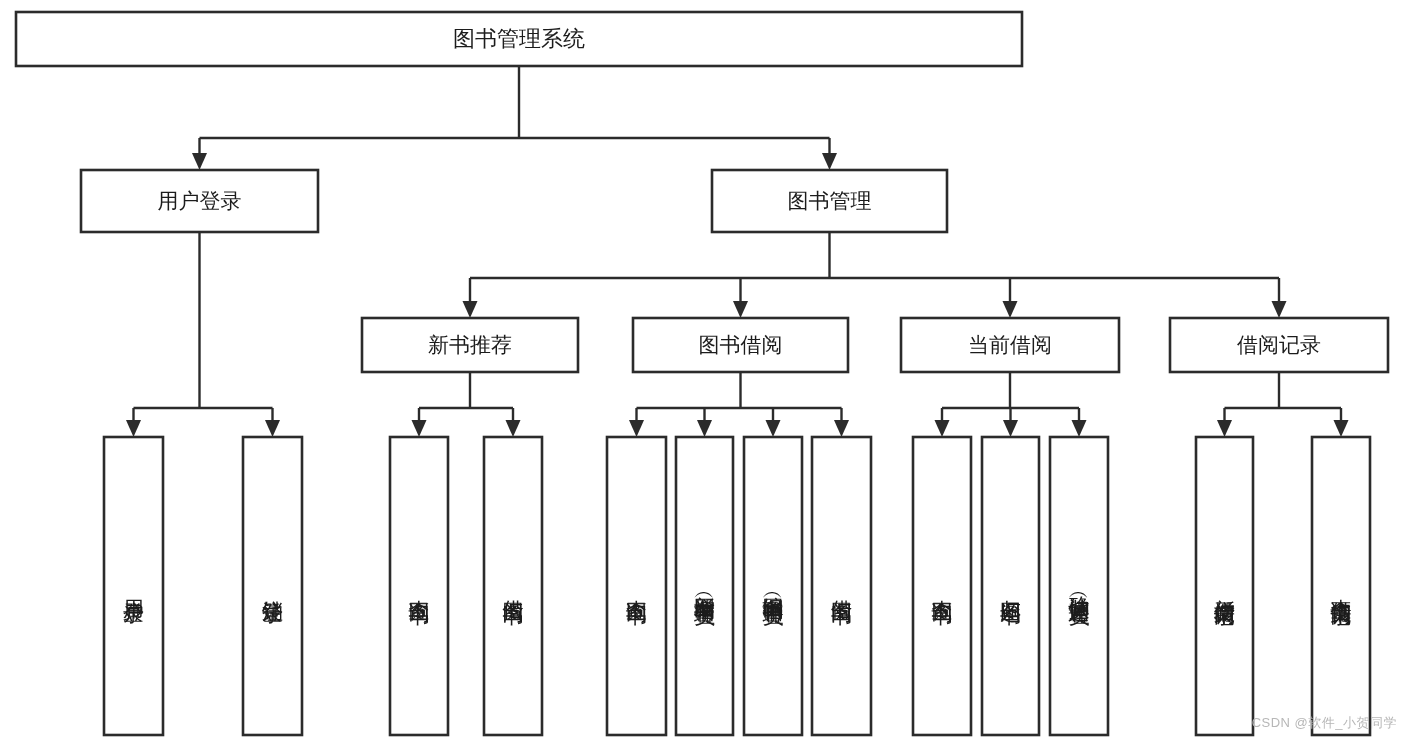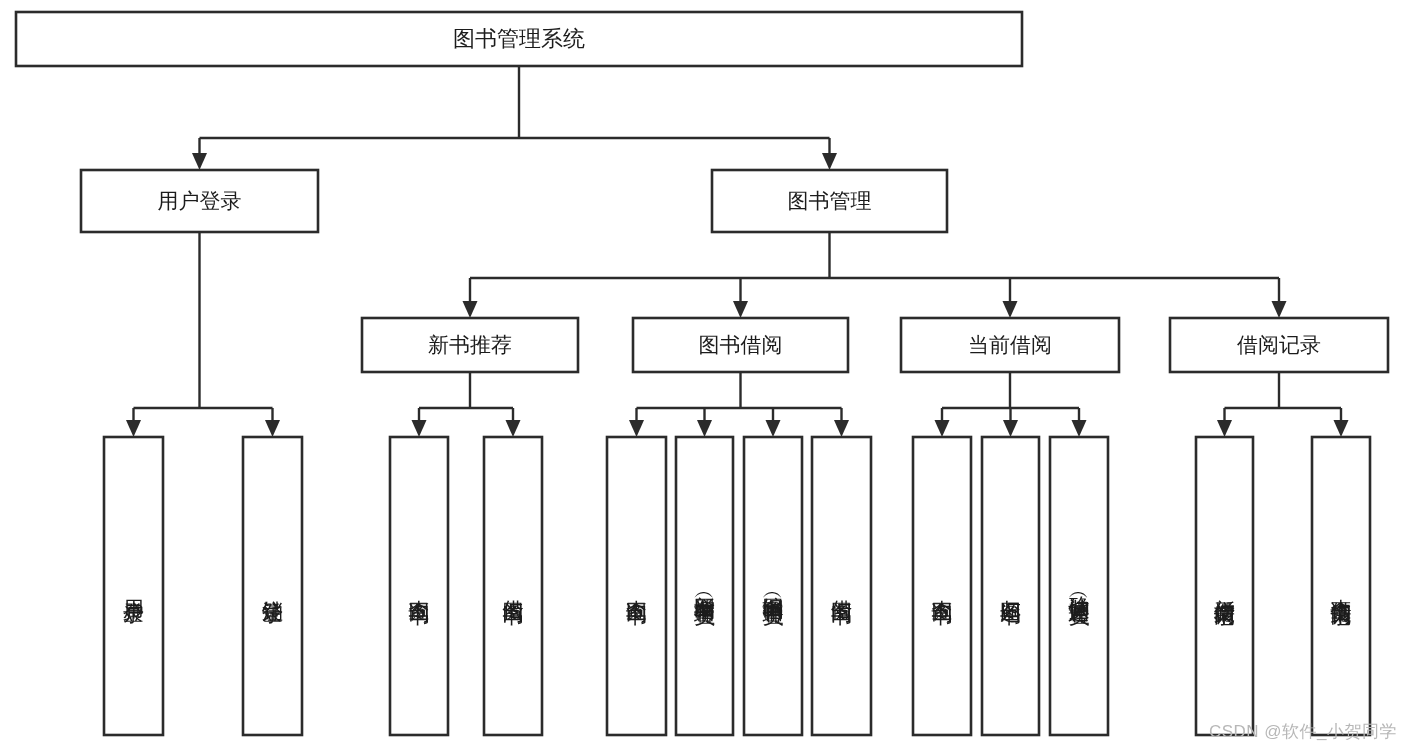--- a/index.html
+++ b/index.html
@@ -62,23 +62,23 @@
     font-size: 21px;
     line-height: 1.04;
     color: #1c1c1c;
     letter-spacing: 1.5px;
     white-space: nowrap;
     pointer-events: none;
   }
   #watermark {
     position: absolute;
     right: 8px;
-    bottom: 4px;
-    font-family: "Liberation Sans", "DejaVu Sans", sans-serif;
-    font-size: 17px;
+    bottom: 15px;
+    font-family: "Liberation Sans", "DejaVu Sans", sans-serif;
+    font-size: 13px;
     color: #b7b7b7;
     letter-spacing: 0.5px;
     user-select: none;
   }
 </style>
 </head>
 <body>
 
 <div id="diagram-root">
 

